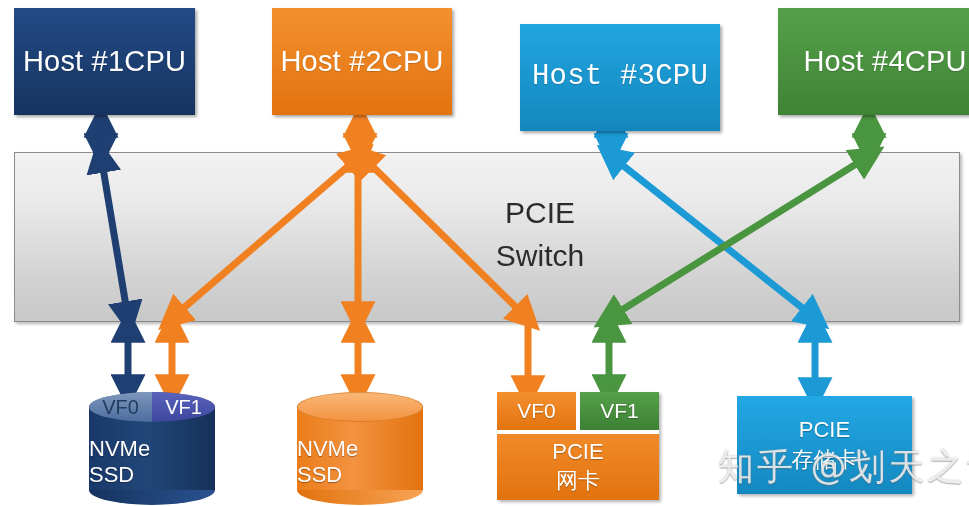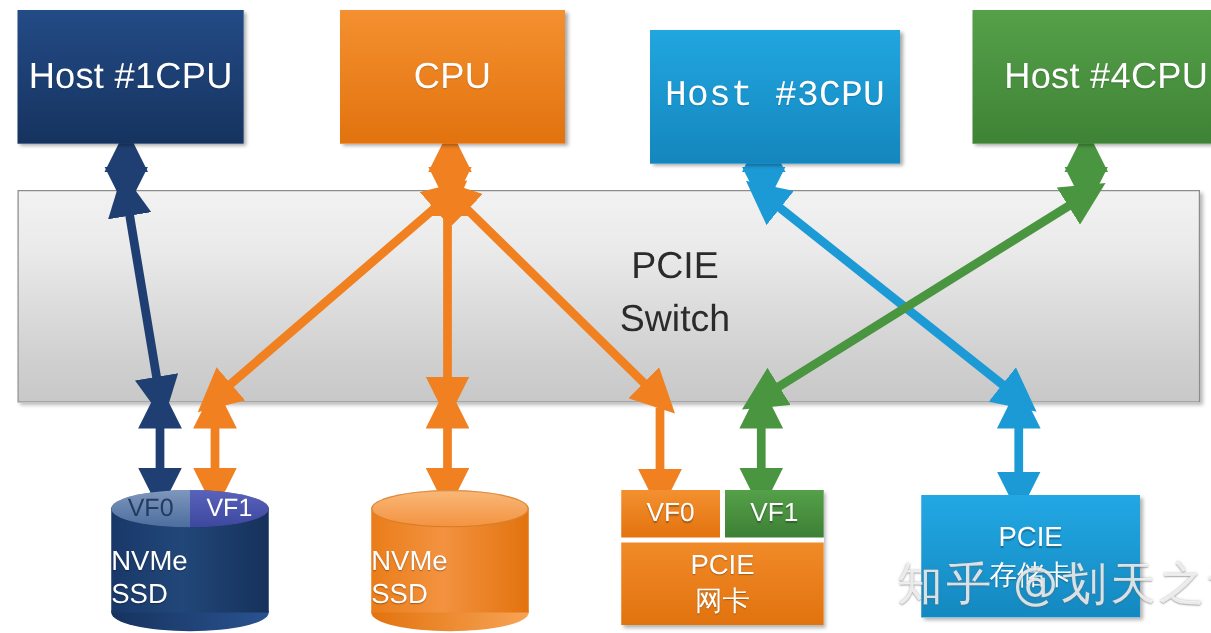--- a/index.html
+++ b/index.html
@@ -231,20 +231,21 @@
     <line x1="869" y1="121" x2="869" y2="150" stroke="#4A9540" stroke-width="7" marker-start="url(#at-green)" marker-end="url(#ah-green)"></line>
     <line x1="869" y1="156" x2="609" y2="318" stroke="#4A9540" stroke-width="7" marker-start="url(#at-green)" marker-end="url(#ah-green)"></line>
     <line x1="609" y1="326" x2="609" y2="391" stroke="#4A9540" stroke-width="7" marker-start="url(#at-green)" marker-end="url(#ah-green)"></line>
   </svg>
 
   <div class="host" style="left:14px; top:8px; width:181px; height:107px; background:linear-gradient(to bottom,#234b86,#16335f);">
     <span>Host #1</span>
     <span class="l2">CPU</span>
   </div>
   <div class="host" style="left:272px; top:8px; width:180px; height:107px; background:linear-gradient(to bottom,#f49030,#e2730e);">
+    <span>Host #2</span>
     <span class="l2">CPU</span>
   </div>
   <div class="host" style="left:520px; top:24px; width:200px; height:107px; background:linear-gradient(to bottom,#21a6e0,#1486bd);font-family:Liberation Mono, monospace;">
     <span>Host #3</span>
     <span class="l2">CPU</span>
   </div>
   <div class="host" style="left:778px; top:8px; width:182px; height:107px; background:linear-gradient(to bottom,#55a049,#3f8336);padding-left:16px;">
     <span>Host #4</span>
     <span class="l2">CPU</span>
   </div>

